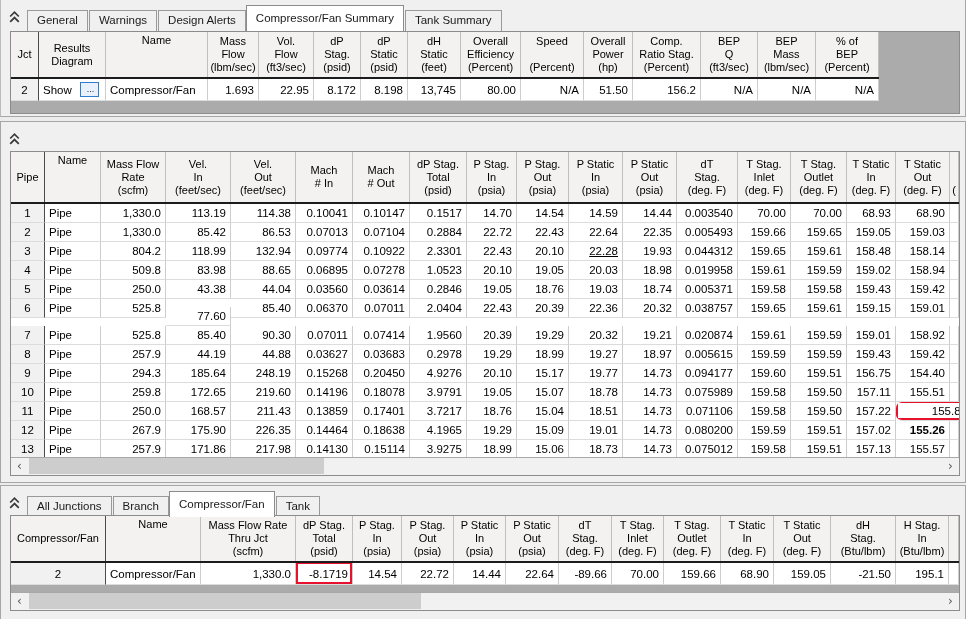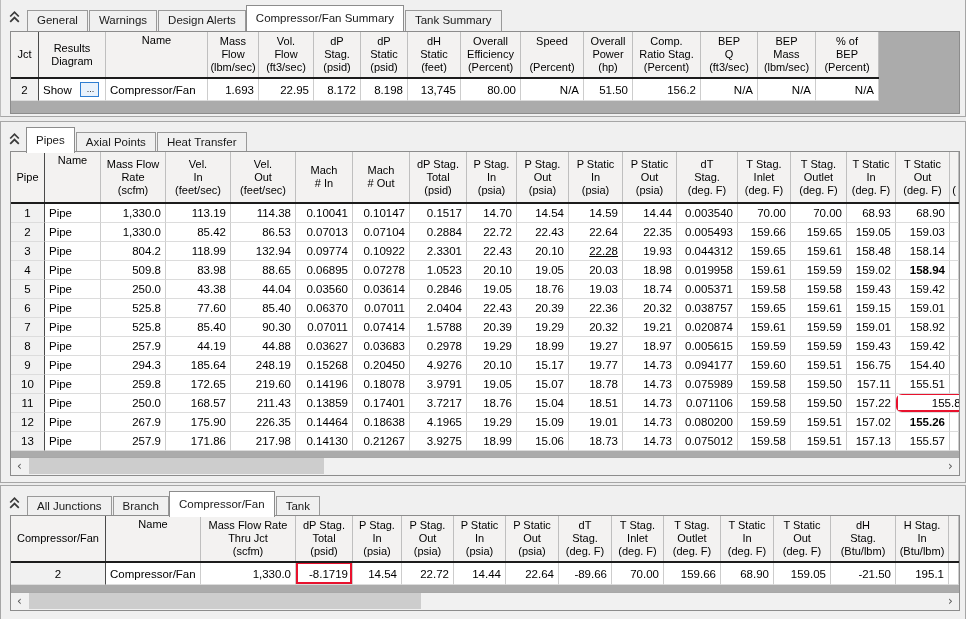--- a/index.html
+++ b/index.html
@@ -116,25 +116,20 @@
       </div>
     </div>
 </div>
 
 <div class="panel" id="panel-pipes">
   <span class="collapse-btn">
     <svg class="chev" width="15" height="15" viewBox="0 0 14 14">
         <path d="M3 7 L7 3 L11 7 M3 12 L7 8 L11 12"></path>
       </svg>
   </span>
-  <div class="tabstrip" id="tabs-pipes">
-      <div class="tab active">Pipes</div>
-      <div class="tab">Axial Points</div>
-      <div class="tab">Heat Transfer</div>
-    </div>
   <div class="gridbox" id="grid-pipes" style="left:9px;top:29px;width:948px;height:323px;">
       <div class="tbl" style="width: 948px;">
         <div class="hdr-row">
           <div class="hdr-cell rowhead-h" style="width: 34px; height: 50px;">Pipe</div>
           <div class="hdr-cell vtop" style="width: 56px; height: 50px;">Name</div>
           <div class="hdr-cell" style="width: 65px; height: 50px;">Mass Flow
 Rate
 (scfm)</div>
           <div class="hdr-cell" style="width: 65px; height: 50px;">Vel.
 In
@@ -250,21 +245,21 @@
           <div class="cell r" style="width: 57px; height: 19px;">0.07278</div>
           <div class="cell r" style="width: 57px; height: 19px;">1.0523</div>
           <div class="cell r" style="width: 50px; height: 19px;">20.10</div>
           <div class="cell r" style="width: 52px; height: 19px;">19.05</div>
           <div class="cell r" style="width: 54px; height: 19px;">20.03</div>
           <div class="cell r" style="width: 54px; height: 19px;">18.98</div>
           <div class="cell r" style="width: 61px; height: 19px;">0.019958</div>
           <div class="cell r" style="width: 53px; height: 19px;">159.61</div>
           <div class="cell r" style="width: 56px; height: 19px;">159.59</div>
           <div class="cell r" style="width: 49px; height: 19px;">159.02</div>
-          <div class="cell r" style="width: 54px; height: 19px; font-weight: bold;">158.94</div>
+          <div class="cell r" style="width: 54px; height: 19px;">158.94</div>
           <div class="cell " style="width: 9px; height: 19px;"></div>
         </div>
         <div class="row">
           <div class="cell c rowhead" style="width: 34px; height: 19px;">5</div>
           <div class="cell " style="width: 56px; height: 19px;">Pipe</div>
           <div class="cell r" style="width: 65px; height: 19px;">250.0</div>
           <div class="cell r" style="width: 65px; height: 19px;">43.38</div>
           <div class="cell r" style="width: 65px; height: 19px;">44.04</div>
           <div class="cell r" style="width: 57px; height: 19px;">0.03560</div>
           <div class="cell r" style="width: 57px; height: 19px;">0.03614</div>
@@ -277,21 +272,21 @@
           <div class="cell r" style="width: 53px; height: 19px;">159.58</div>
           <div class="cell r" style="width: 56px; height: 19px;">159.58</div>
           <div class="cell r" style="width: 49px; height: 19px;">159.43</div>
           <div class="cell r" style="width: 54px; height: 19px;">159.42</div>
           <div class="cell " style="width: 9px; height: 19px;"></div>
         </div>
         <div class="row">
           <div class="cell c rowhead" style="width: 34px; height: 19px;">6</div>
           <div class="cell " style="width: 56px; height: 19px;">Pipe</div>
           <div class="cell r" style="width: 65px; height: 19px;">525.8</div>
-          <div class="cell r" style="width: 65px; height: 19px;">77.60</div>
+          <div class="cell r" style="width: 65px; height: 19px; margin-top: 8px;">77.60</div>
           <div class="cell r" style="width: 65px; height: 19px;">85.40</div>
           <div class="cell r" style="width: 57px; height: 19px;">0.06370</div>
           <div class="cell r" style="width: 57px; height: 19px;">0.07011</div>
           <div class="cell r" style="width: 57px; height: 19px;">2.0404</div>
           <div class="cell r" style="width: 50px; height: 19px;">22.43</div>
           <div class="cell r" style="width: 52px; height: 19px;">20.39</div>
           <div class="cell r" style="width: 54px; height: 19px;">22.36</div>
           <div class="cell r" style="width: 54px; height: 19px;">20.32</div>
           <div class="cell r" style="width: 61px; height: 19px;">0.038757</div>
           <div class="cell r" style="width: 53px; height: 19px;">159.65</div>
@@ -301,21 +296,21 @@
           <div class="cell " style="width: 9px; height: 19px;"></div>
         </div>
         <div class="row">
           <div class="cell c rowhead" style="width: 34px; height: 19px;">7</div>
           <div class="cell " style="width: 56px; height: 19px;">Pipe</div>
           <div class="cell r" style="width: 65px; height: 19px;">525.8</div>
           <div class="cell r" style="width: 65px; height: 19px;">85.40</div>
           <div class="cell r" style="width: 65px; height: 19px;">90.30</div>
           <div class="cell r" style="width: 57px; height: 19px;">0.07011</div>
           <div class="cell r" style="width: 57px; height: 19px;">0.07414</div>
-          <div class="cell r" style="width: 57px; height: 19px;">1.5788</div>
+          <div class="cell r" style="width: 57px; height: 19px;">1.9560</div>
           <div class="cell r" style="width: 50px; height: 19px;">20.39</div>
           <div class="cell r" style="width: 52px; height: 19px;">19.29</div>
           <div class="cell r" style="width: 54px; height: 19px;">20.32</div>
           <div class="cell r" style="width: 54px; height: 19px;">19.21</div>
           <div class="cell r" style="width: 61px; height: 19px;">0.020874</div>
           <div class="cell r" style="width: 53px; height: 19px;">159.61</div>
           <div class="cell r" style="width: 56px; height: 19px;">159.59</div>
           <div class="cell r" style="width: 49px; height: 19px;">159.01</div>
           <div class="cell r" style="width: 54px; height: 19px;">158.92</div>
           <div class="cell " style="width: 9px; height: 19px;"></div>
@@ -420,21 +415,21 @@
           <div class="cell r" style="width: 54px; height: 19px; font-weight: bold;">155.26</div>
           <div class="cell " style="width: 9px; height: 19px;"></div>
         </div>
         <div class="row">
           <div class="cell c rowhead" style="width: 34px; height: 19px;">13</div>
           <div class="cell " style="width: 56px; height: 19px;">Pipe</div>
           <div class="cell r" style="width: 65px; height: 19px;">257.9</div>
           <div class="cell r" style="width: 65px; height: 19px;">171.86</div>
           <div class="cell r" style="width: 65px; height: 19px;">217.98</div>
           <div class="cell r" style="width: 57px; height: 19px;">0.14130</div>
-          <div class="cell r" style="width: 57px; height: 19px;">0.21267</div>
+          <div class="cell r" style="width: 57px; height: 19px;">0.15114</div>
           <div class="cell r" style="width: 57px; height: 19px;">3.9275</div>
           <div class="cell r" style="width: 50px; height: 19px;">18.99</div>
           <div class="cell r" style="width: 52px; height: 19px;">15.06</div>
           <div class="cell r" style="width: 54px; height: 19px;">18.73</div>
           <div class="cell r" style="width: 54px; height: 19px;">14.73</div>
           <div class="cell r" style="width: 61px; height: 19px;">0.075012</div>
           <div class="cell r" style="width: 53px; height: 19px;">159.58</div>
           <div class="cell r" style="width: 56px; height: 19px;">159.51</div>
           <div class="cell r" style="width: 49px; height: 19px;">157.13</div>
           <div class="cell r" style="width: 54px; height: 19px;">155.57</div>

